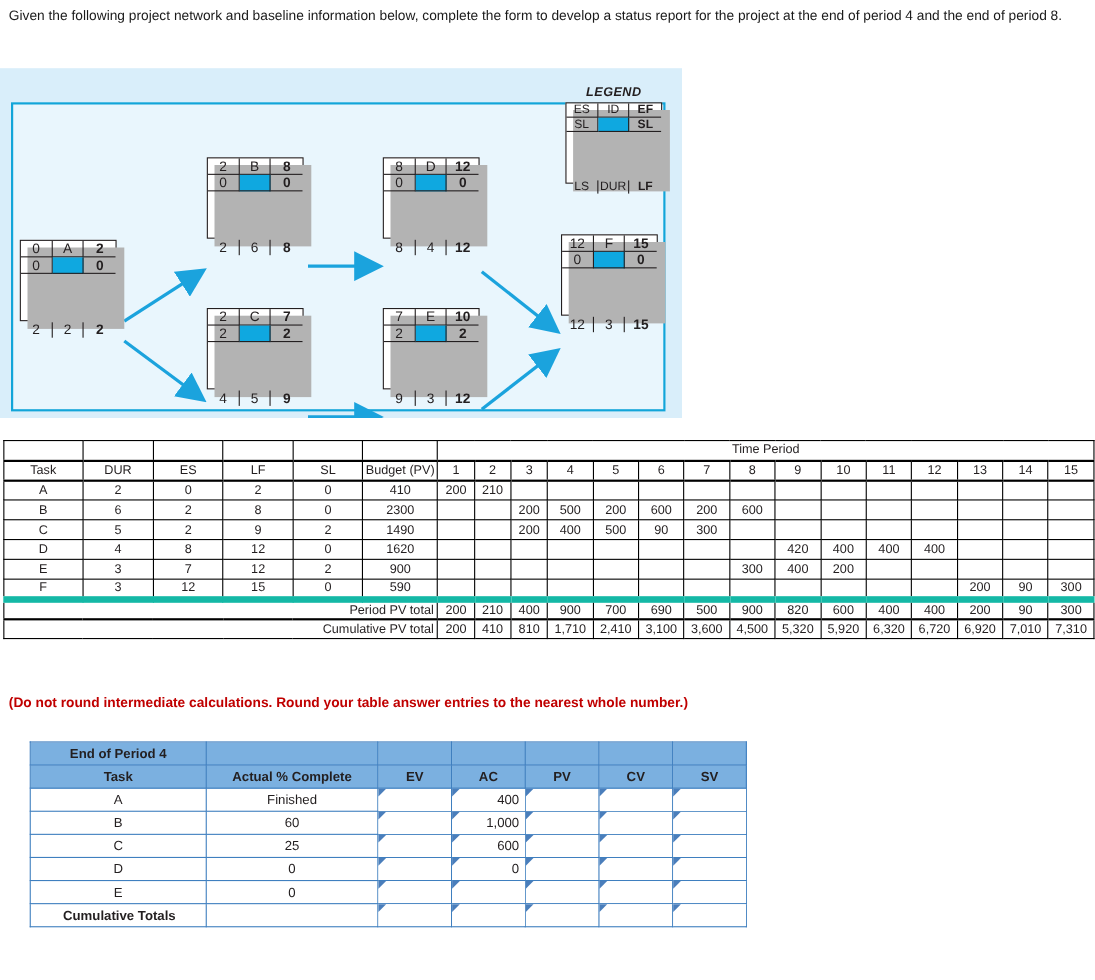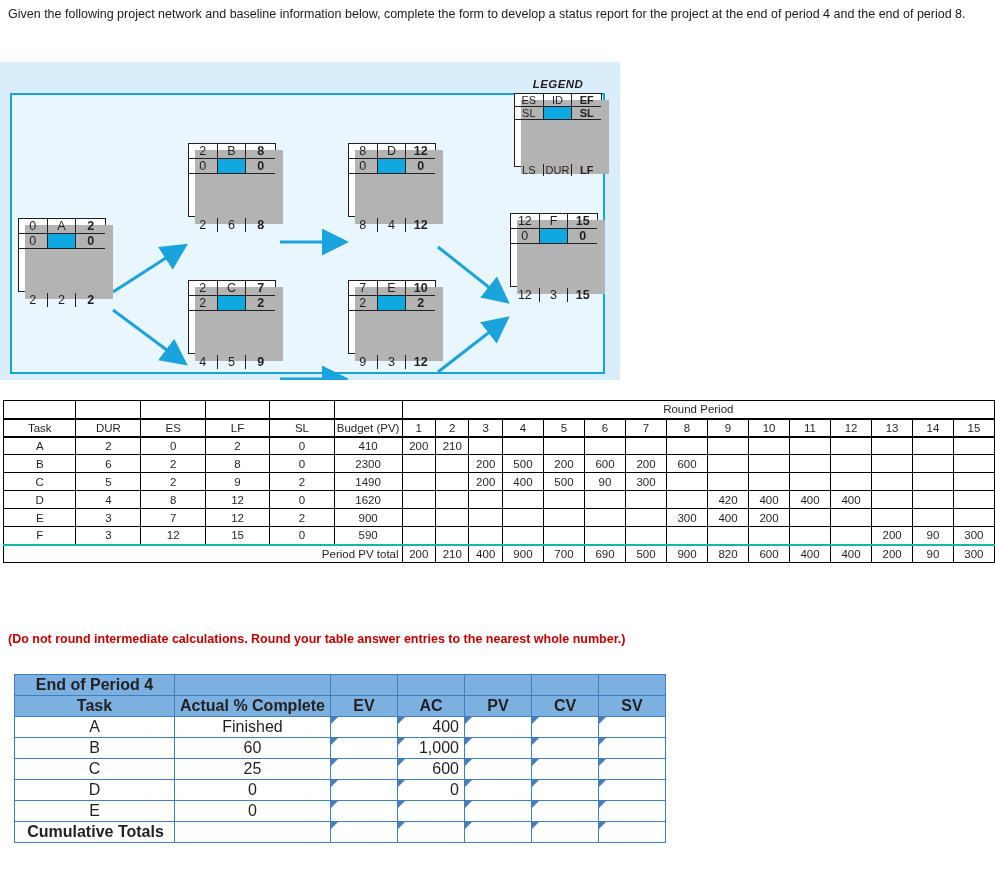--- a/index.html
+++ b/index.html
@@ -64,35 +64,35 @@
   #baseline td,#baseline th{
     border:1px solid #000000;text-align:center;font-weight:normal;
     height:18px;padding:0 2px;box-sizing:border-box;white-space:nowrap;
   }
   #baseline .lbl{width:75px;}
   #baseline .w65{width:67px;}
   #baseline .bud{width:68px;}
   #baseline .tp{width:34px;}
   #baseline .tpw{width:42px;}
   #baseline tr.headrow td{border-top:2px solid #000;border-bottom:2px solid #000;}
-  #baseline tr.totrow td{border-top:2px solid #14b8a6;}
+  #baseline tr.totrow td{border-top:6px solid #14b8a6;}
   #baseline tr.totrow2 td{border-top:2px solid #000;}
   #baseline .rightlbl{text-align:right;padding-right:3px;}
 
   
   #note{
     position:absolute;left:8px;top:632px;
     font-size:12.5px;font-weight:bold;color:#c00000;
   }
 
   
   #form{
-    position:absolute;left:14px;top:674px;
+    position:absolute;left:27px;top:674px;
     border-collapse:collapse;table-layout:fixed;
-    font-size:16px;color:#231f20;border-radius:19px;
+    font-size:12px;color:#231f20;border-radius:19px;
   }
   #form td{
     border:1px solid #3f7fbf;height:21px;box-sizing:border-box;
     text-align:center;padding:0 4px;white-space:nowrap;
   }
   #form .hdr{background:#7bb0e0;font-weight:bold;}
   #form .ctask{width:160px;}
   #form .cpct{width:156px;}
   #form .cnum{width:67px;}
   #form td.leftal{text-align:center;padding-left:6px;}
@@ -246,21 +246,21 @@
       <col class="tpw">
   </colgroup>
   <tbody id="baseline-body">
       <tr>
         <td></td>
         <td></td>
         <td></td>
         <td></td>
         <td></td>
         <td></td>
-        <td colspan="15">Round Period</td>
+        <td colspan="15">Time Period</td>
       </tr>
       <tr class="headrow">
         <td>Task</td>
         <td>DUR</td>
         <td>ES</td>
         <td>LF</td>
         <td>SL</td>
         <td>Budget (PV)</td>
         <td>1</td>
         <td>2</td>
@@ -427,20 +427,38 @@
         <td>500</td>
         <td>900</td>
         <td>820</td>
         <td>600</td>
         <td>400</td>
         <td>400</td>
         <td>200</td>
         <td>90</td>
         <td>300</td>
       </tr>
+      <tr class="totrow2">
+        <td colspan="6" class="rightlbl">Cumulative PV total</td>
+        <td>200</td>
+        <td>410</td>
+        <td>810</td>
+        <td>1,710</td>
+        <td>2,410</td>
+        <td>3,100</td>
+        <td>3,600</td>
+        <td>4,500</td>
+        <td>5,320</td>
+        <td>5,920</td>
+        <td>6,320</td>
+        <td>6,720</td>
+        <td>6,920</td>
+        <td>7,010</td>
+        <td>7,310</td>
+      </tr>
     </tbody>
 </table>
 
 <div id="note">(Do not round intermediate calculations. Round your table answer entries to the nearest whole number.)</div>
 
 <table id="form">
   <colgroup>
     <col class="ctask">
       <col class="cpct">
       <col class="cnum">

